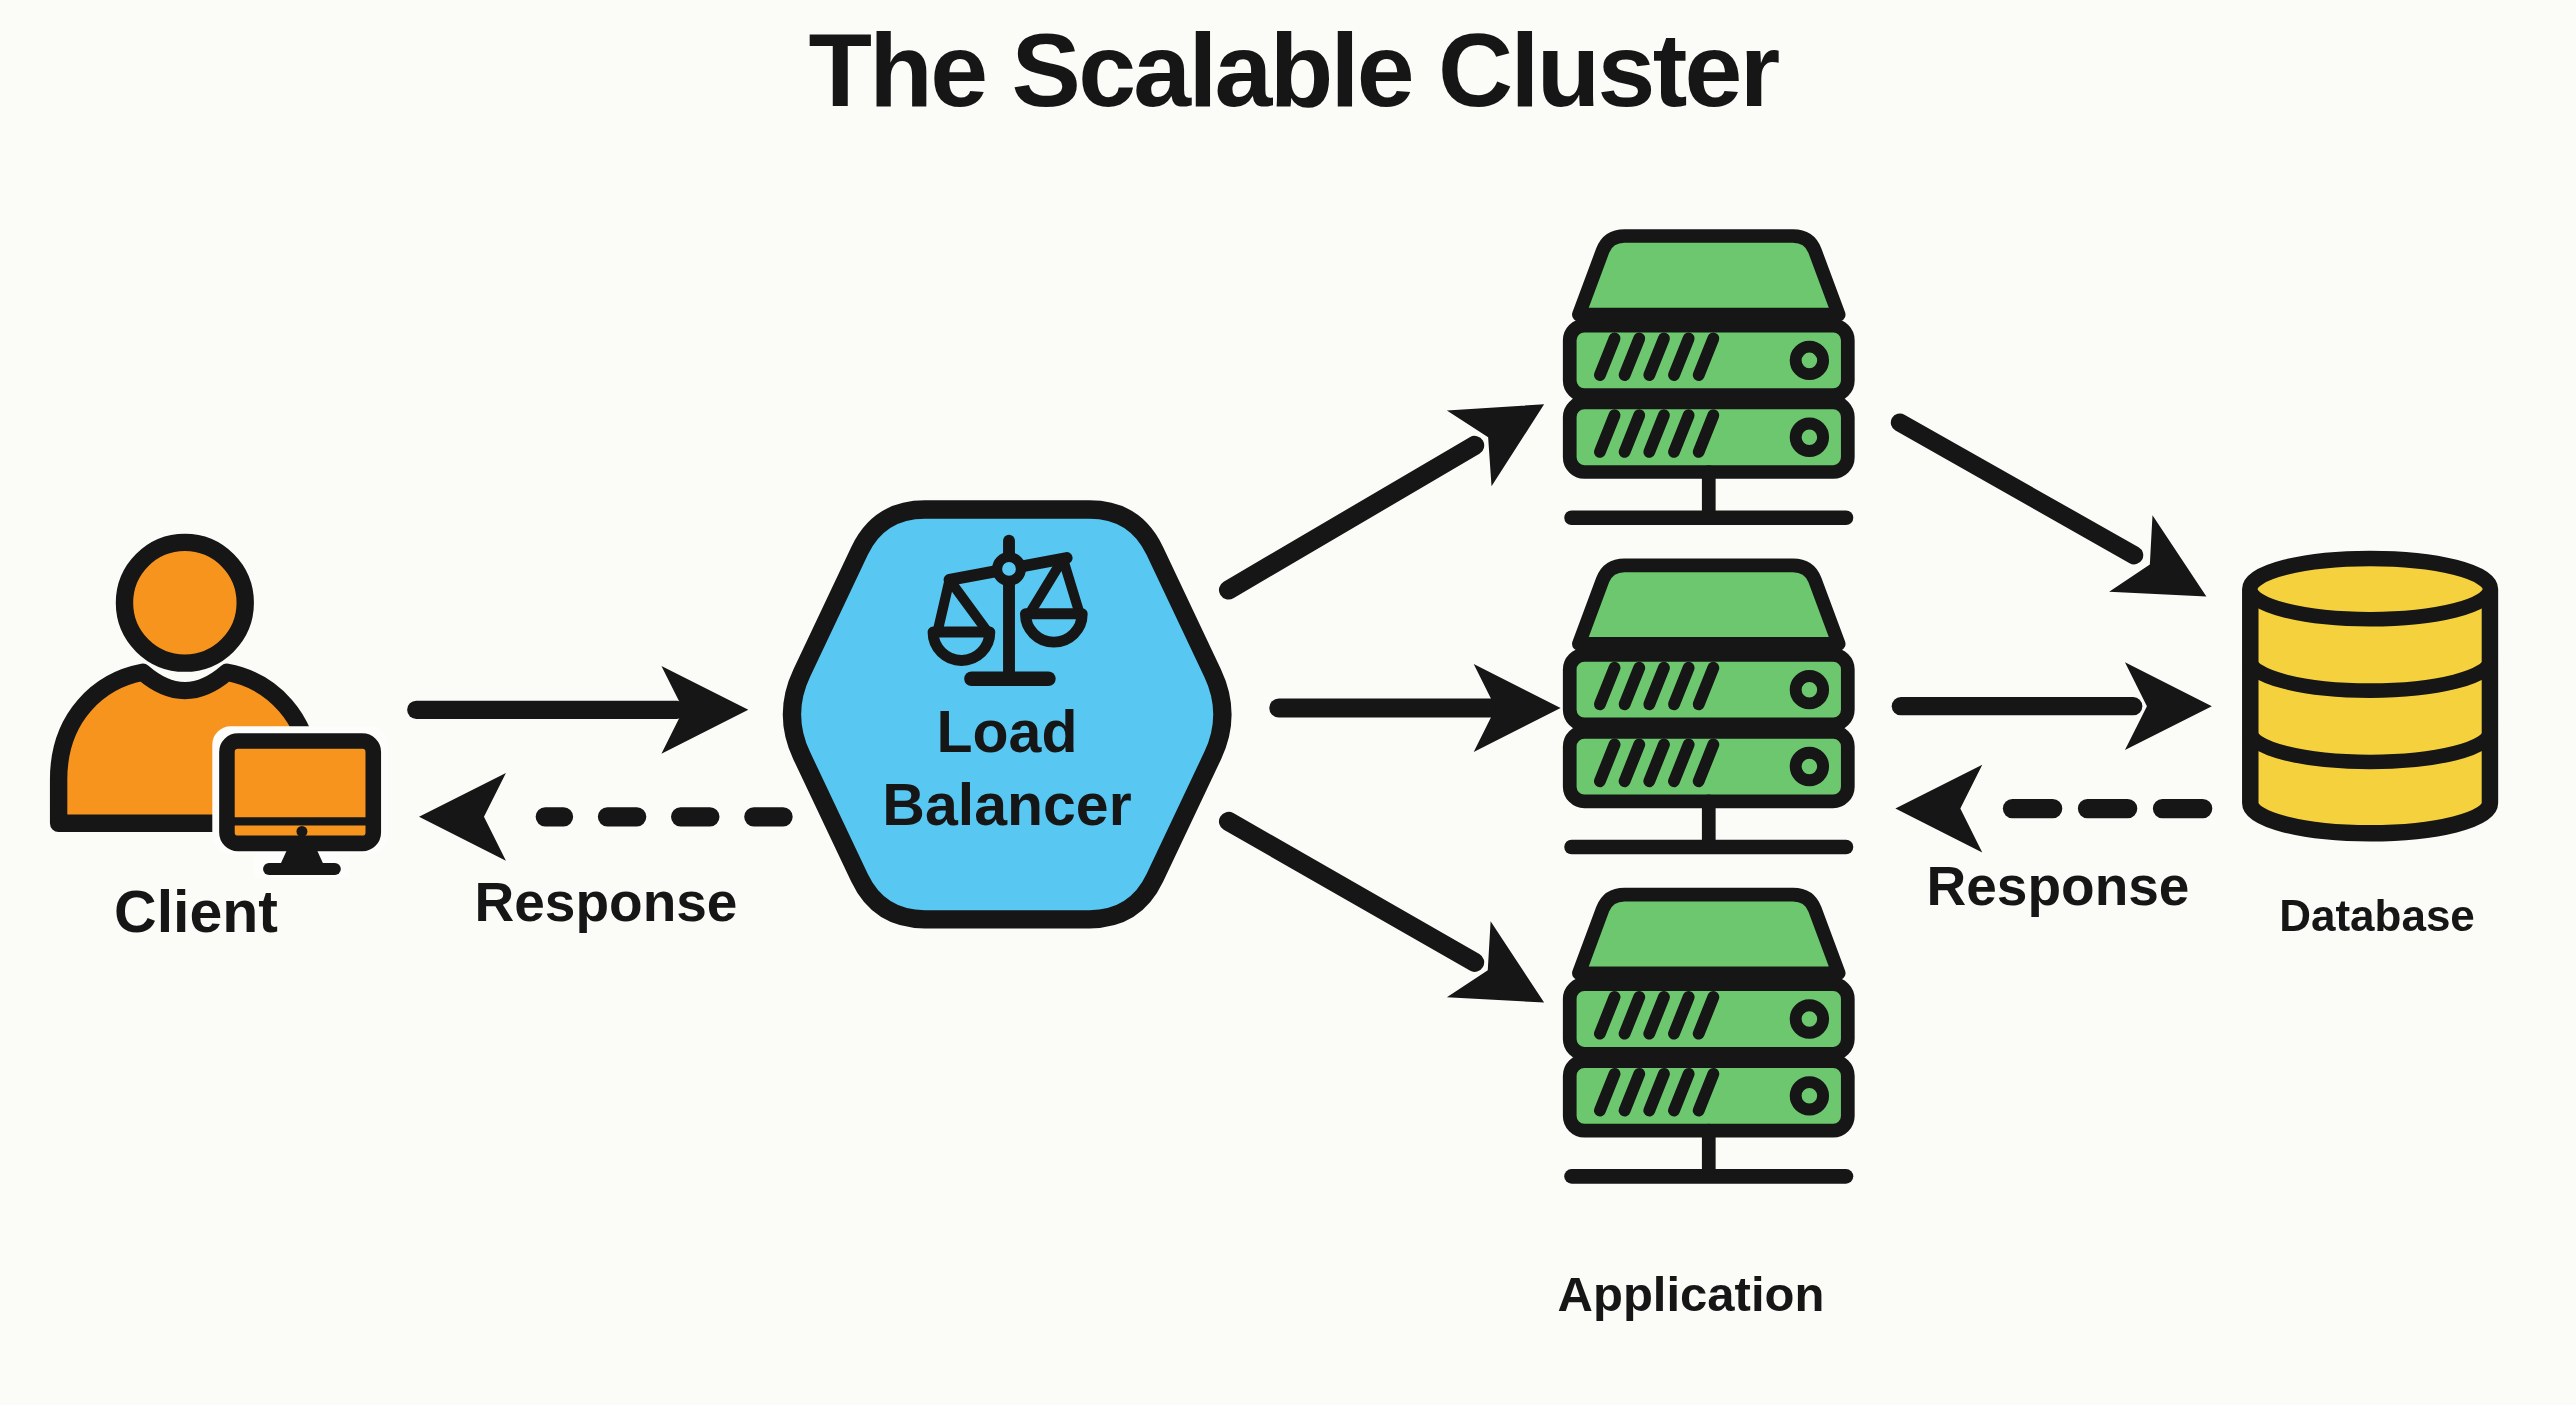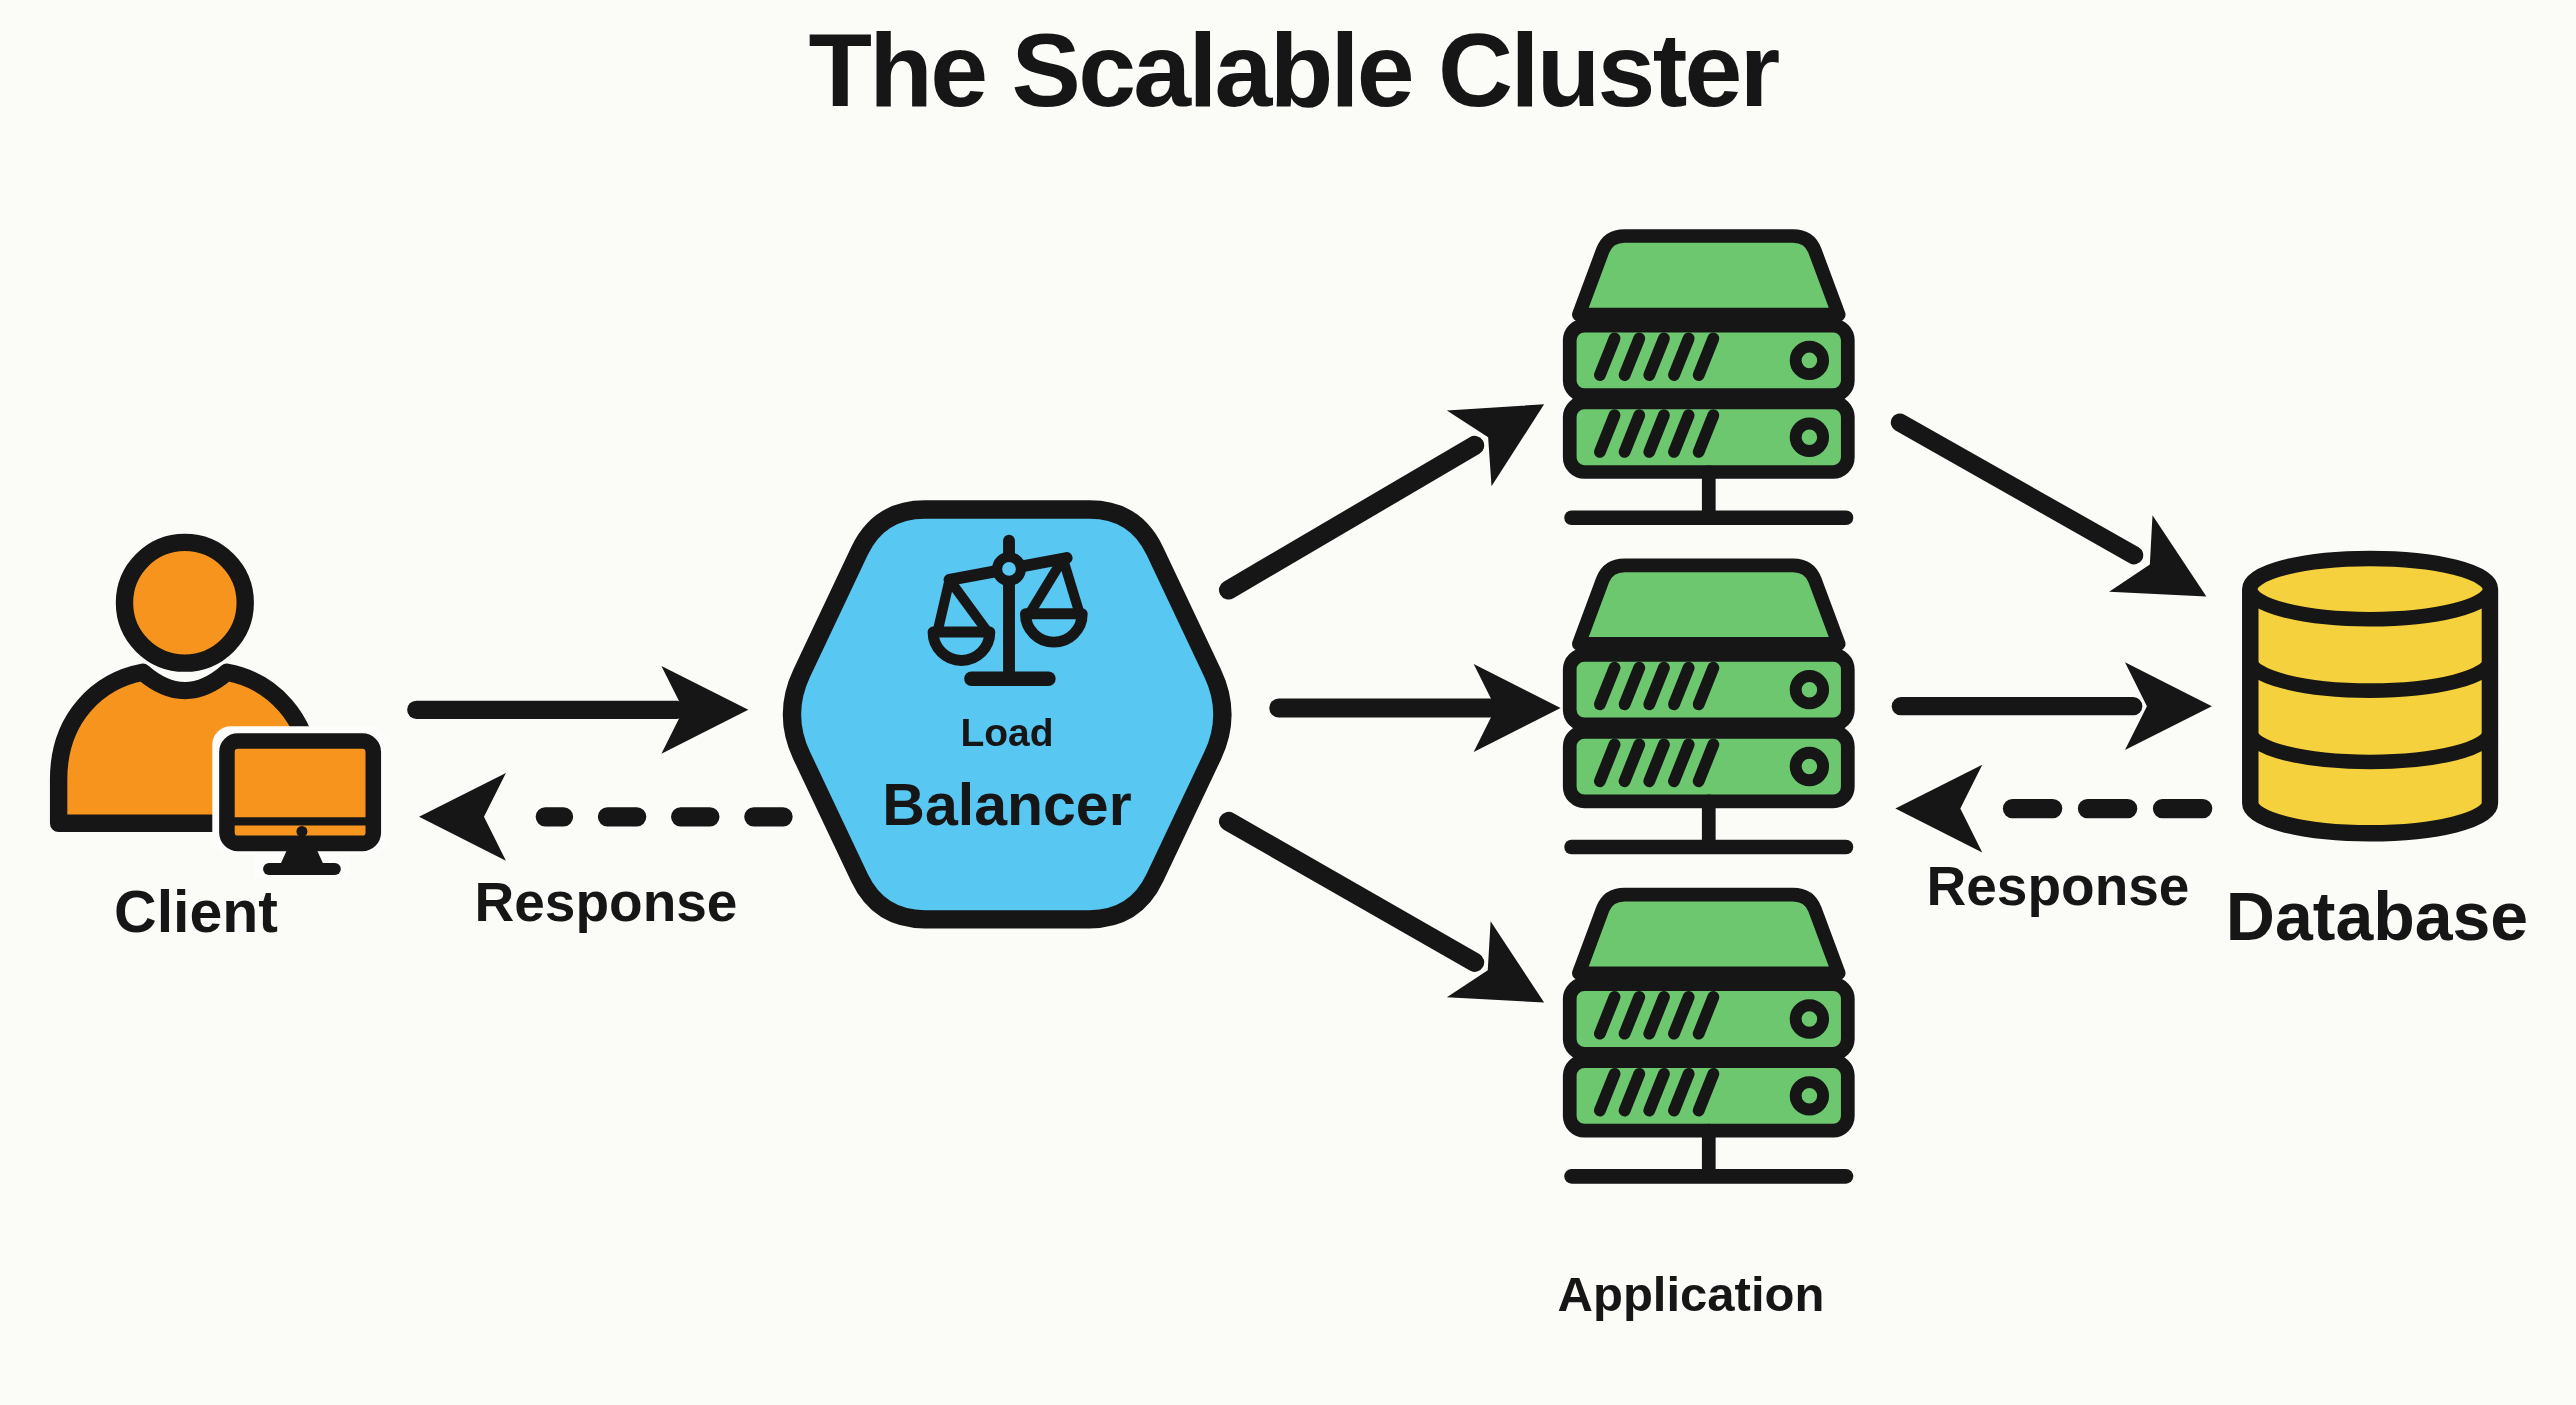--- a/index.html
+++ b/index.html
@@ -16,24 +16,24 @@
     transform:translate(-50%,-50%);
     color:var(--ink,#161616);
     font-weight:700;
     white-space:nowrap;
     text-align:center;
     line-height:1;
   }
   .title{left:1293px;top:70px;font-size:104px;letter-spacing:-2.7px;}
   .lbl-client{left:196px;top:912px;font-size:59px;}
   .lbl-response-left{left:606px;top:902px;font-size:55px;}
-  .lbl-load{left:1007px;top:732px;font-size:39px;}
+  .lbl-load{left:1007px;top:732px;font-size:59px;}
   .lbl-balancer{left:1007px;top:805px;font-size:59px;}
   .lbl-response-right{left:2058px;top:886px;font-size:55px;}
-  .lbl-database{left:2377px;top:916px;font-size:68px;}
+  .lbl-database{left:2377px;top:916px;font-size:44px;}
   .lbl-app-cluster{left:1691px;top:1294px;font-size:49px;line-height:79px;}
 
   
   .ink{stroke:var(--ink,#161616);stroke-linecap:round;stroke-linejoin:round;fill:none;}
   .blk{fill:var(--ink,#161616);stroke:none;}
   .c-client{fill:var(--c-client,#F7941E);}
   .c-lb{fill:var(--c-load-balancer,#58C7F2);}
   .c-srv{fill:var(--c-app-server-cluster,#6CC76E);}
   .c-db{fill:var(--c-database,#F5D13D);}
   .white{fill:#FDFDFC;stroke:none;}

